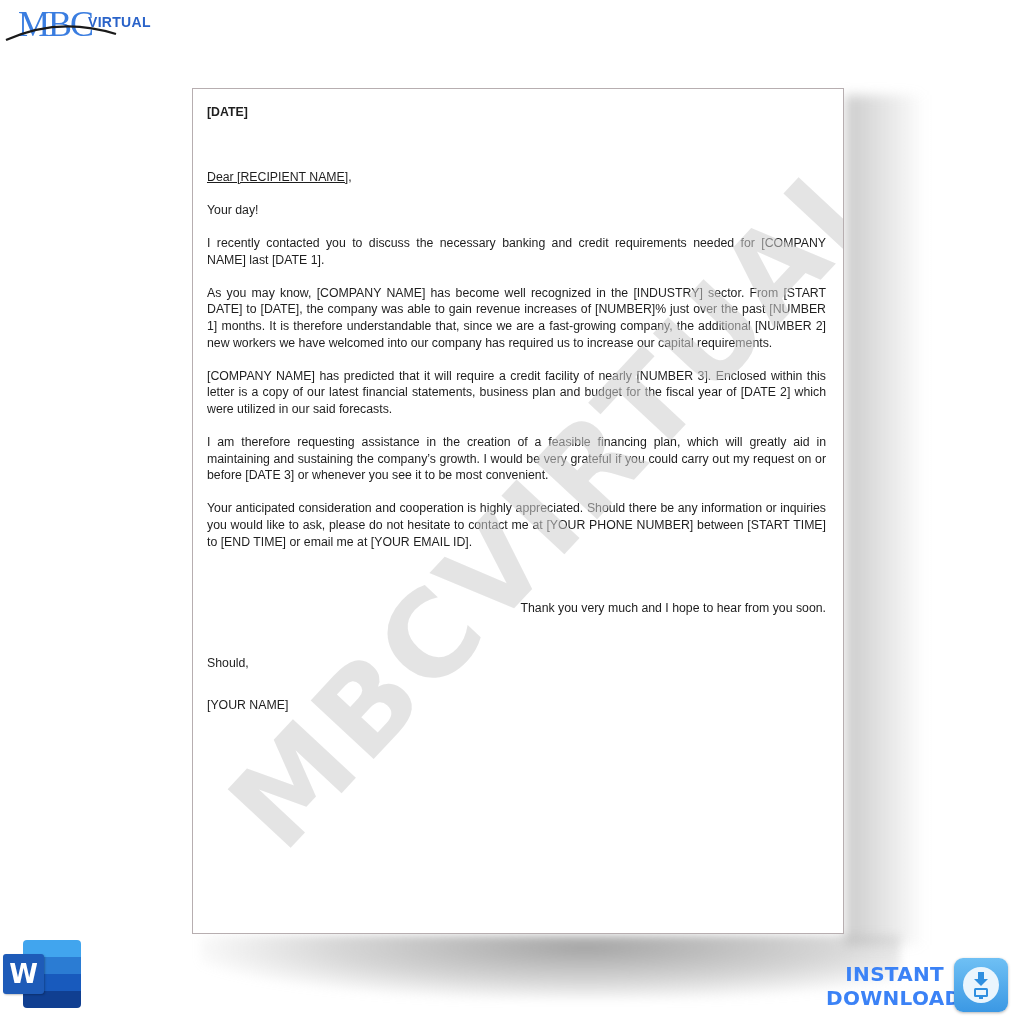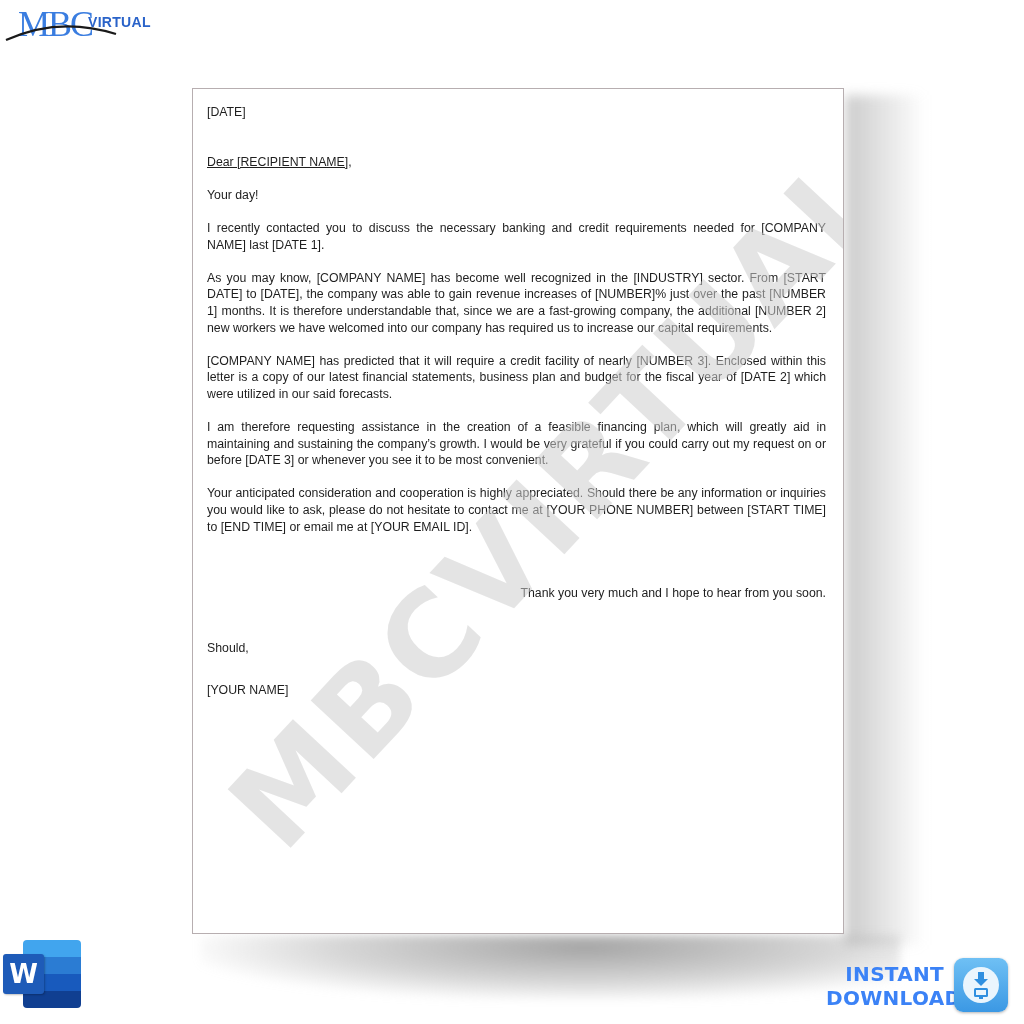--- a/index.html
+++ b/index.html
@@ -202,21 +202,21 @@
   </svg>
 </div>
 
 <div class="page-shadow-right"></div>
 <div class="page-shadow-bottom"></div>
 
 <div class="page">
   <div class="watermark">MBCVIRTUAL</div>
 
   <div class="letter">
-    <p style="margin-bottom:33px;">[DATE]</p>
+    <p style="margin-bottom:48px;font-weight:bold;">[DATE]</p>
     <p style="margin-bottom:16.6px;text-decoration:underline;">Dear [RECIPIENT NAME],</p>
     <p style="margin-bottom:16.6px;">Your day!</p>
     <p class="justify" style="margin-bottom:16.6px;">I recently contacted you to discuss the necessary banking and credit requirements needed for [COMPANY NAME] last [DATE 1].</p>
     <p class="justify" style="margin-bottom:16.6px;">As you may know, [COMPANY NAME] has become well recognized in the [INDUSTRY] sector. From [START DATE] to [DATE], the company was able to gain revenue increases of [NUMBER]% just over the past [NUMBER 1] months. It is therefore understandable that, since we are a fast-growing company, the additional [NUMBER 2] new workers we have welcomed into our company has required us to increase our capital requirements.</p>
     <p class="justify" style="margin-bottom:16.6px;">[COMPANY NAME] has predicted that it will require a credit facility of nearly [NUMBER 3]. Enclosed within this letter is a copy of our latest financial statements, business plan and budget for the fiscal year of [DATE 2] which were utilized in our said forecasts.</p>
     <p class="justify" style="margin-bottom:16.6px;">I am therefore requesting assistance in the creation of a feasible financing plan, which will greatly aid in maintaining and sustaining the company’s growth. I would be very grateful if you could carry out my request on or before [DATE 3] or whenever you see it to be most convenient.</p>
     <p class="justify" style="margin-bottom:50px;">Your anticipated consideration and cooperation is highly appreciated. Should there be any information or inquiries you would like to ask, please do not hesitate to contact me at [YOUR PHONE NUMBER] between [START TIME] to [END TIME] or email me at [YOUR EMAIL ID].</p>
     <p style="margin-bottom:38px;text-align:right;">Thank you very much and I hope to hear from you soon.</p>
     <p style="margin-bottom:26px;">Should,</p>
     <p>[YOUR NAME]</p>

